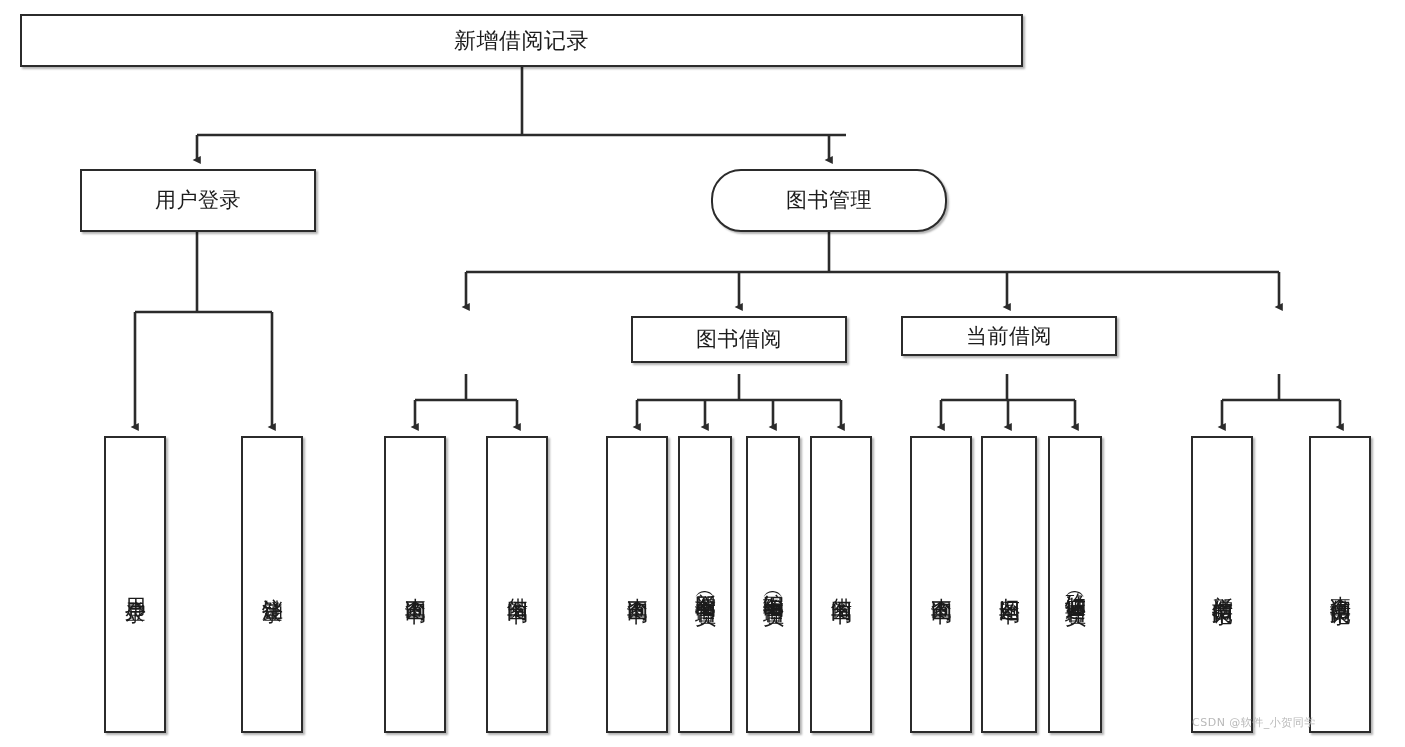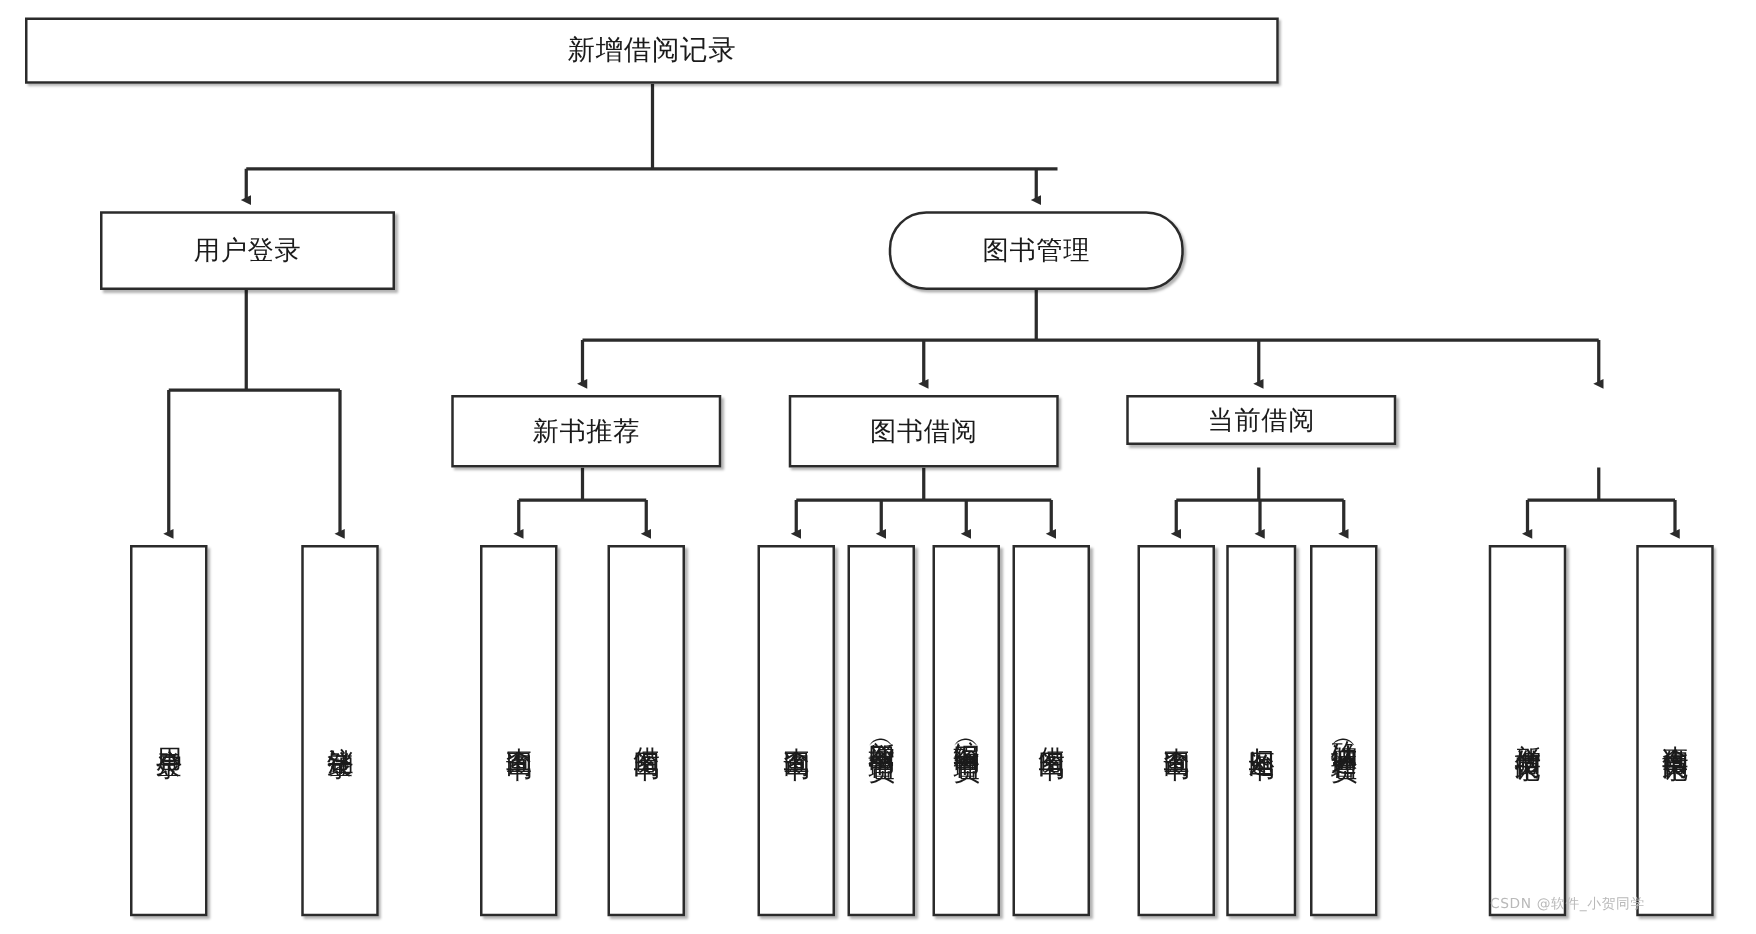--- a/index.html
+++ b/index.html
@@ -120,24 +120,21 @@
     <span class="label">新增借阅记录</span>
   </div>
 
   <div class="node horiz" style="left:80px; top:169px; width:236px; height:63px;">
     <span class="label">用户登录</span>
   </div>
   <div class="node horiz" style="left:711px; top:169px; width:236px; height:63px;border-radius:30px;">
     <span class="label">图书管理</span>
   </div>
 
-  <div class="node horiz" style="left:361px; top:316px; width:216px; height:58px;">
-    <span class="label">新书推荐</span>
-  </div>
-  <div class="node horiz" style="left:631px; top:316px; width:216px; height:58px;">
+  <div class="node horiz" style="left:631px; top:316px; width:216px; height:47px;">
     <span class="label">图书借阅</span>
   </div>
   <div class="node horiz" style="left:901px; top:316px; width:216px; height:40px;">
     <span class="label">当前借阅</span>
   </div>
 
   <div class="node vert" style="left:104px; top:436px; width:62px; height:297px;">
     <span class="label">用户登录</span>
   </div>
   <div class="node vert" style="left:241px; top:436px; width:62px; height:297px;">

